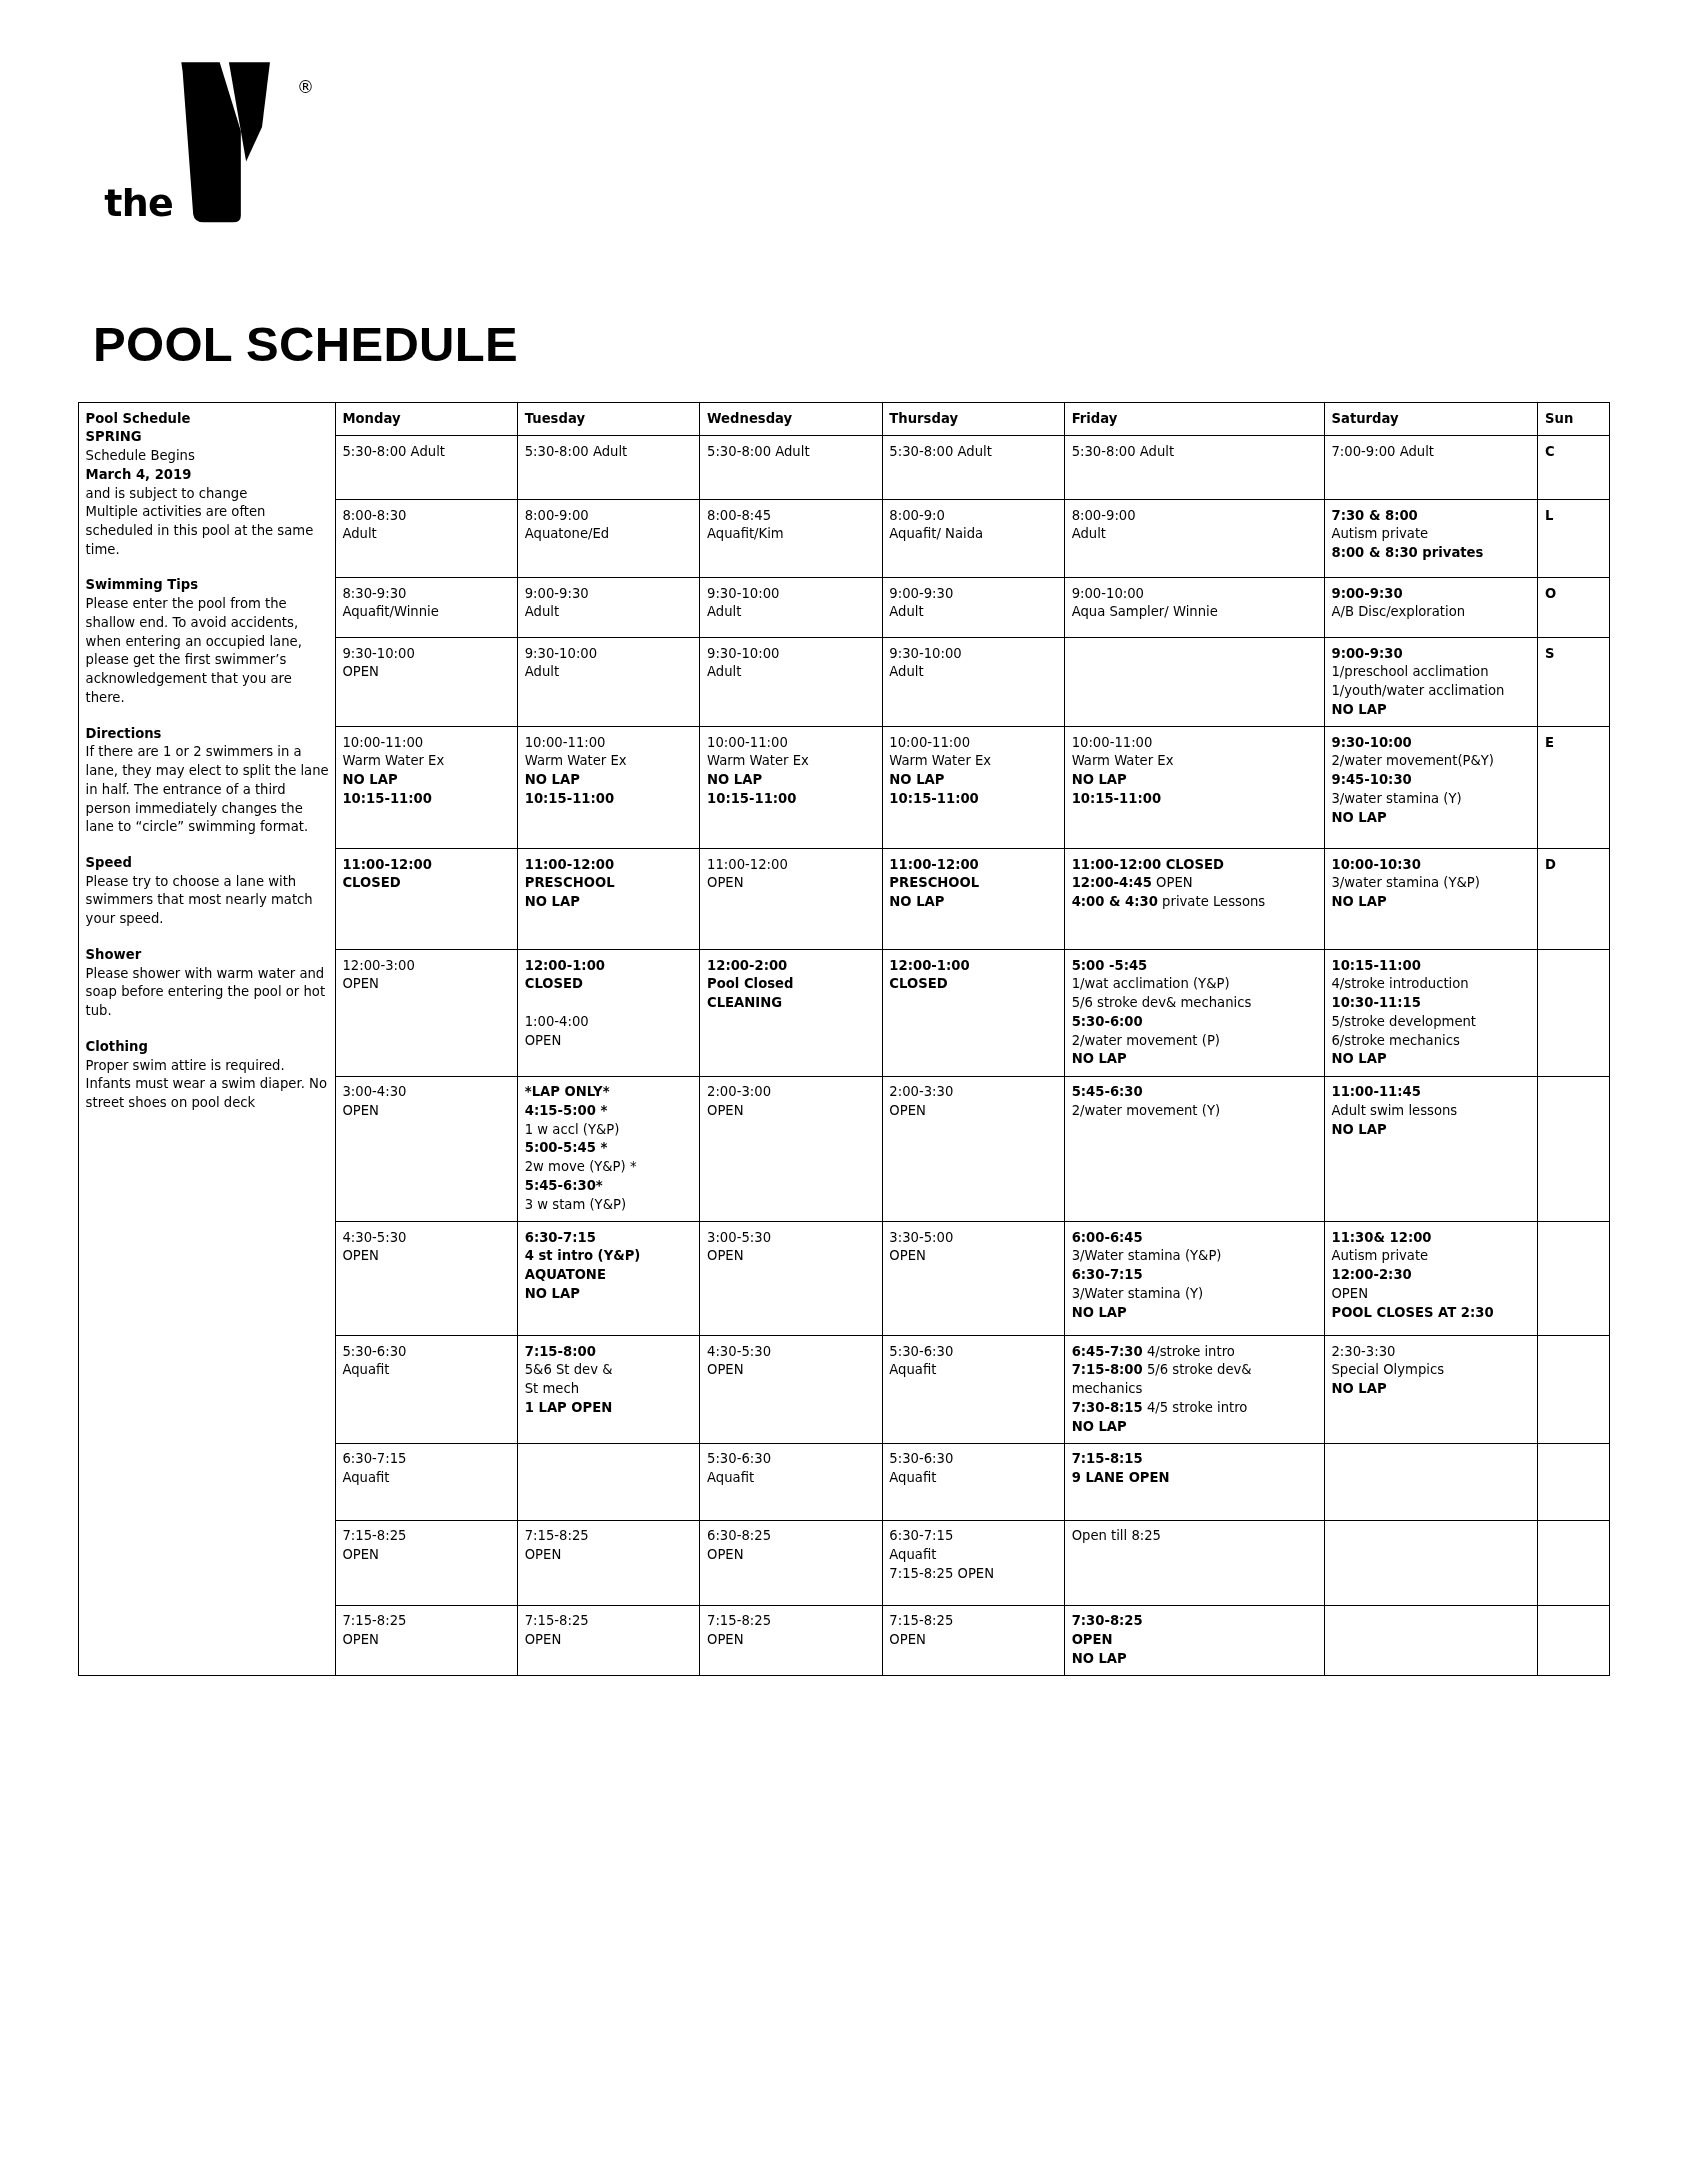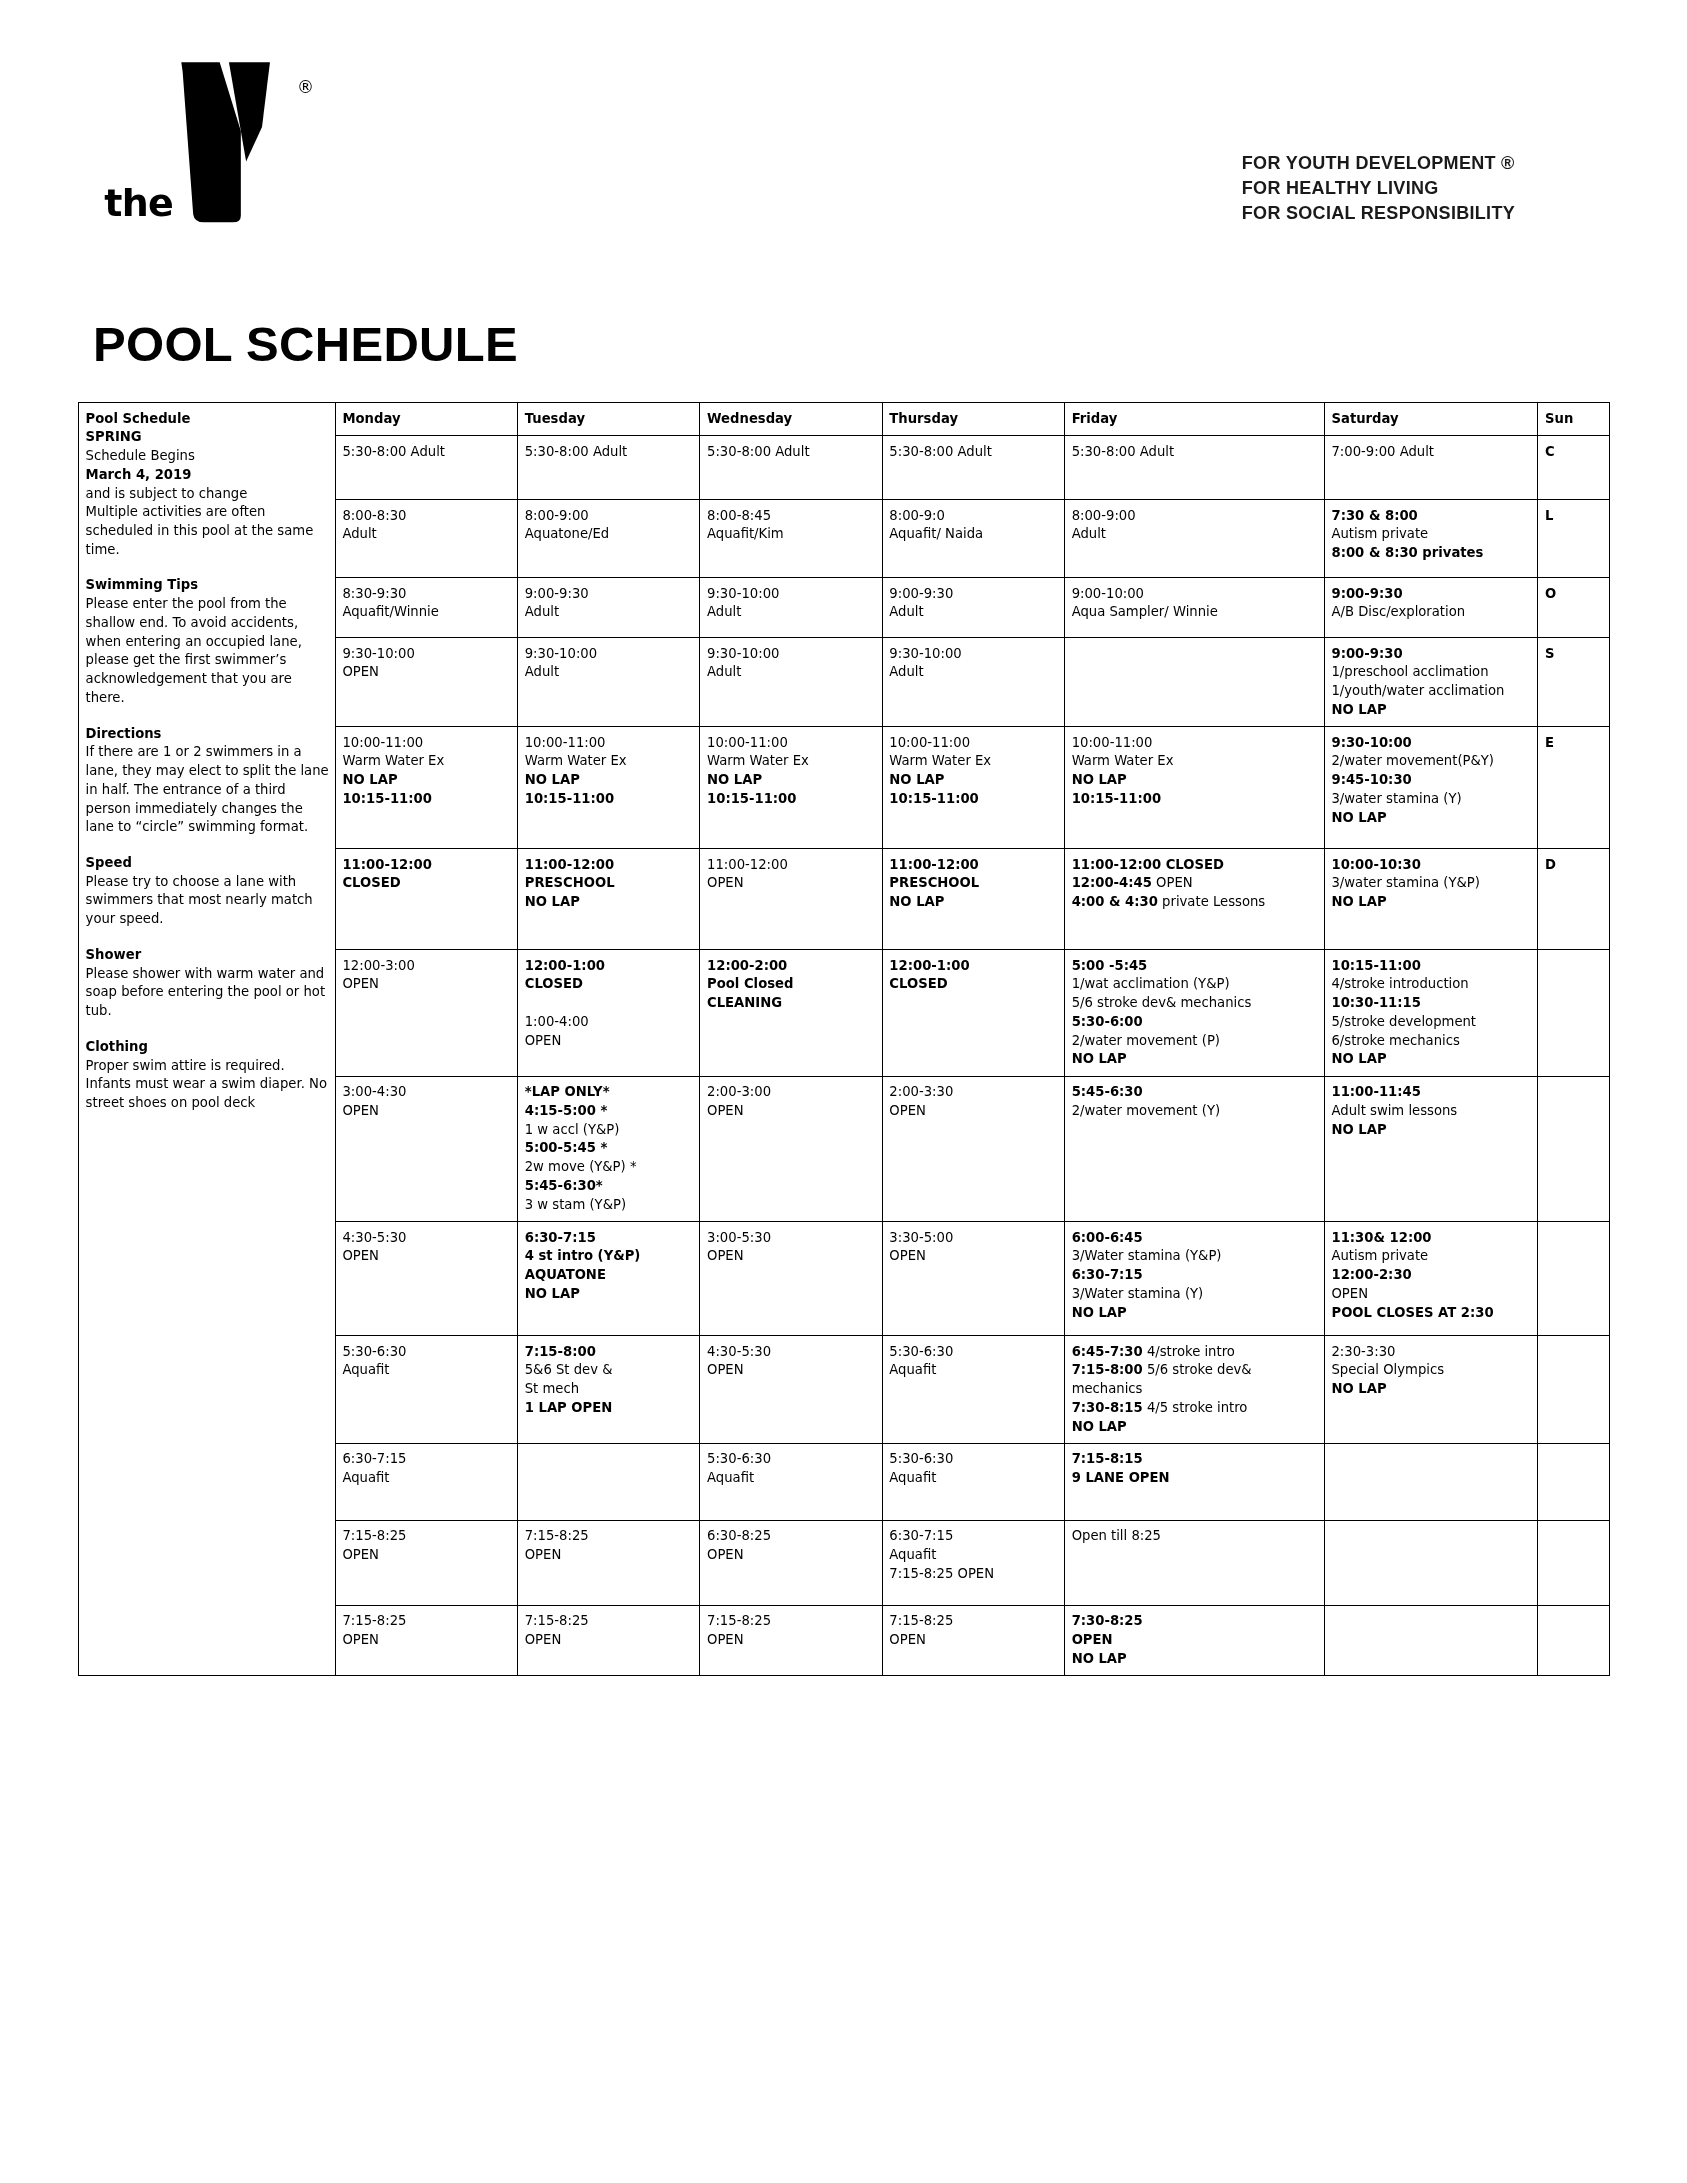--- a/index.html
+++ b/index.html
@@ -137,25 +137,20 @@
 
 <div class="header">
   <div class="logo-wrap">
     <span class="logo-the">the</span>
     <svg class="logo-y-svg" width="139" height="172" viewBox="0 0 210 260">
       <path d="M14 14 L72 14 L104 118 L104 246 Q104 256 92 256 L48 256 Q34 256 32 244 L16 28 Z" fill="#000"></path>
       <path d="M86 14 L148 14 L136 112 L112 164 L104 118 Z" fill="#000"></path>
       <text x="78" y="236" font-family="DejaVu Sans, sans-serif" font-size="25" font-weight="bold" fill="#000" transform="rotate(-72 78 236)">YMCA</text>
     </svg>
     <span class="logo-reg">®</span>
-  </div>
-  <div class="tagline">
-    <div>FOR YOUTH DEVELOPMENT ®</div>
-    <div>FOR HEALTHY LIVING</div>
-    <div>FOR SOCIAL RESPONSIBILITY</div>
   </div>
 </div>
 
 <div class="page-title">POOL SCHEDULE</div>
 
 <div class="schedule-wrap">
   <table class="schedule">
     <colgroup>
       <col class="c-info">
         <col class="c-day">

